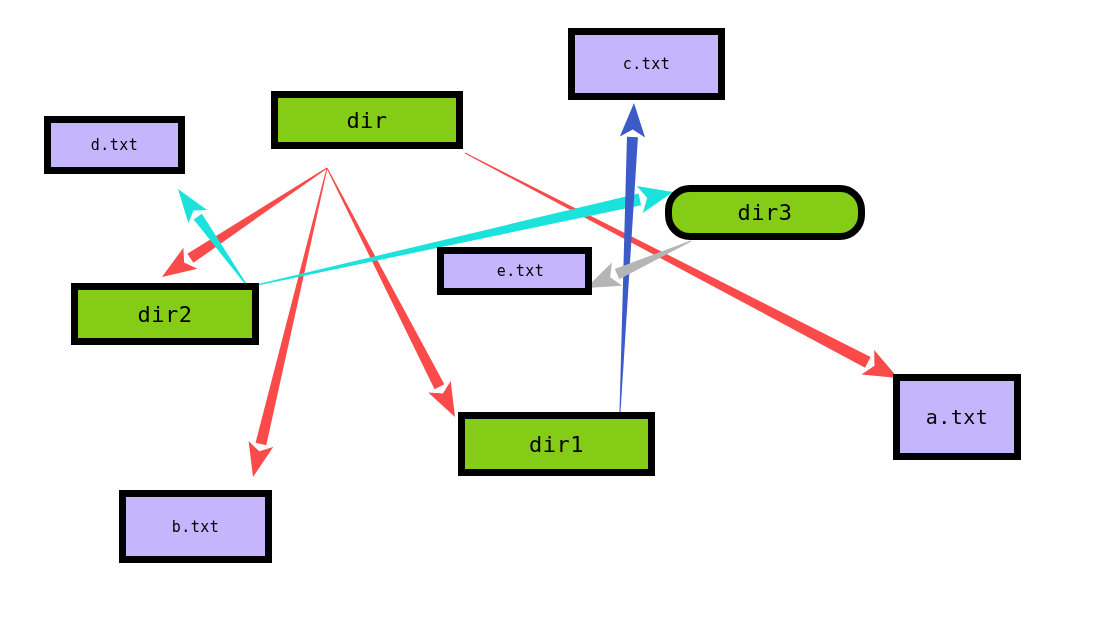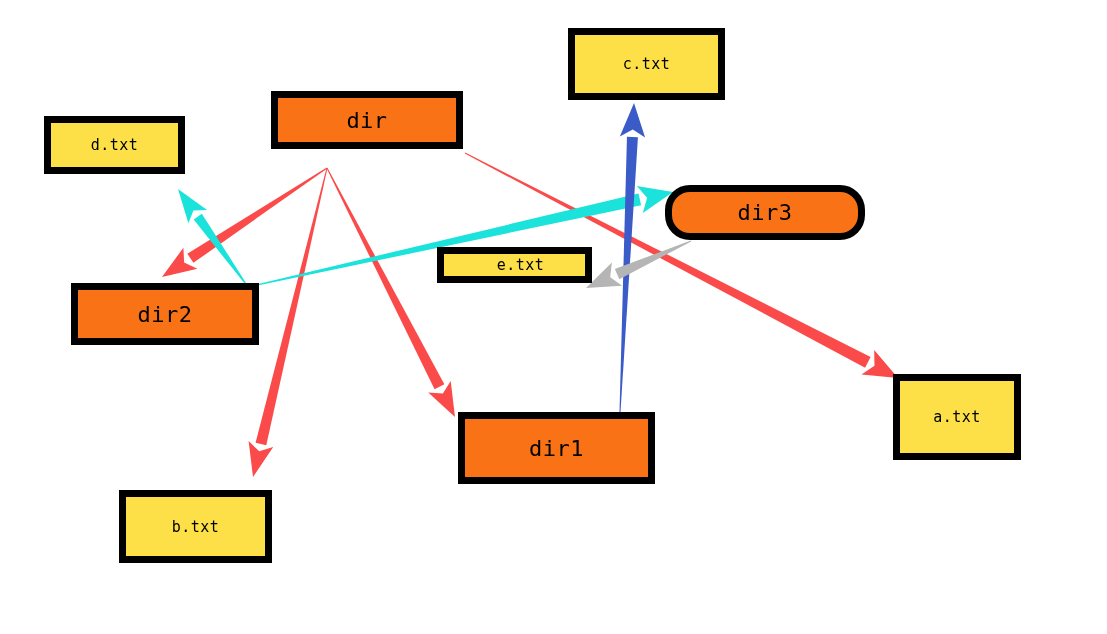--- a/index.html
+++ b/index.html
@@ -28,33 +28,33 @@
   .node {
     position: absolute;
     box-sizing: border-box;
     border: 7px solid #000000;
     display: flex;
     align-items: center;
     justify-content: center;
     z-index: 5;
   }
   .node.file {
-    background: #fde047;
+    background: #c4b5fd;
   }
   .node.dir {
-    background: #f97316;
+    background: #84cc16;
   }
   .node-label {
     font-family: "DejaVu Sans Mono", "Liberation Mono", monospace;
     color: #000000;
     white-space: nowrap;
     letter-spacing: 0.5px;
   }
   .lbl-sm { font-size: 15px; }
-  .lbl-md { font-size: 15px; }
+  .lbl-md { font-size: 20px; }
   .lbl-lg { font-size: 22px; }
 </style>
 </head>
 <body>
 
 <div id="canvas">
 
   <svg id="edges" viewBox="0 0 1107 634" xmlns="http://www.w3.org/2000/svg">
       <g>
         <polygon points="326.72440279785803,167.58281157473925 187.3372436941688,253.67031757647987 193.4003821412915,262.8484629322161 327.27559720214197,168.41718842526075" fill="#FB4A4A"></polygon>
@@ -87,39 +87,39 @@
       <g>
         <polygon points="690.7957216707856,240.54363351984026 614.7858590295043,269.0890423316664 619.2799822722202,279.1291048951807 691.2042783292144,241.45636648015974" fill="#B5B5B5"></polygon>
         <polygon points="586,288 611.8646789217389,262.56300166538216 610.2056781076725,277.1650774184704 622.2011623799856,285.65514556146496" fill="#B5B5B5"></polygon>
       </g>
     </svg>
 
   <div id="nodes">
       <div class="node dir" style="left: 271px; top: 91px; width: 192px; height: 58px;">
         <span class="node-label lbl-lg">dir</span>
       </div>
-      <div class="node dir" style="left: 458px; top: 412px; width: 197px; height: 72px;">
+      <div class="node dir" style="left: 458px; top: 412px; width: 197px; height: 64px;">
         <span class="node-label lbl-lg">dir1</span>
       </div>
       <div class="node dir" style="left: 71px; top: 283px; width: 188px; height: 62px;">
         <span class="node-label lbl-lg">dir2</span>
       </div>
       <div class="node dir" style="left: 665px; top: 185px; width: 200px; height: 55px; border-radius: 25px;">
         <span class="node-label lbl-lg">dir3</span>
       </div>
       <div class="node file" style="left: 893px; top: 374px; width: 128px; height: 86px;">
         <span class="node-label lbl-md">a.txt</span>
       </div>
       <div class="node file" style="left: 119px; top: 490px; width: 153px; height: 73px;">
         <span class="node-label lbl-sm">b.txt</span>
       </div>
       <div class="node file" style="left: 568px; top: 28px; width: 157px; height: 72px;">
         <span class="node-label lbl-sm">c.txt</span>
       </div>
       <div class="node file" style="left: 44px; top: 116px; width: 141px; height: 58px;">
         <span class="node-label lbl-sm">d.txt</span>
       </div>
-      <div class="node file" style="left: 437px; top: 247px; width: 155px; height: 36px; padding-left: 12px;">
+      <div class="node file" style="left: 437px; top: 247px; width: 155px; height: 48px; padding-left: 12px;">
         <span class="node-label lbl-sm">e.txt</span>
       </div>
     </div>
 
 </div>
 
 </body></html>

